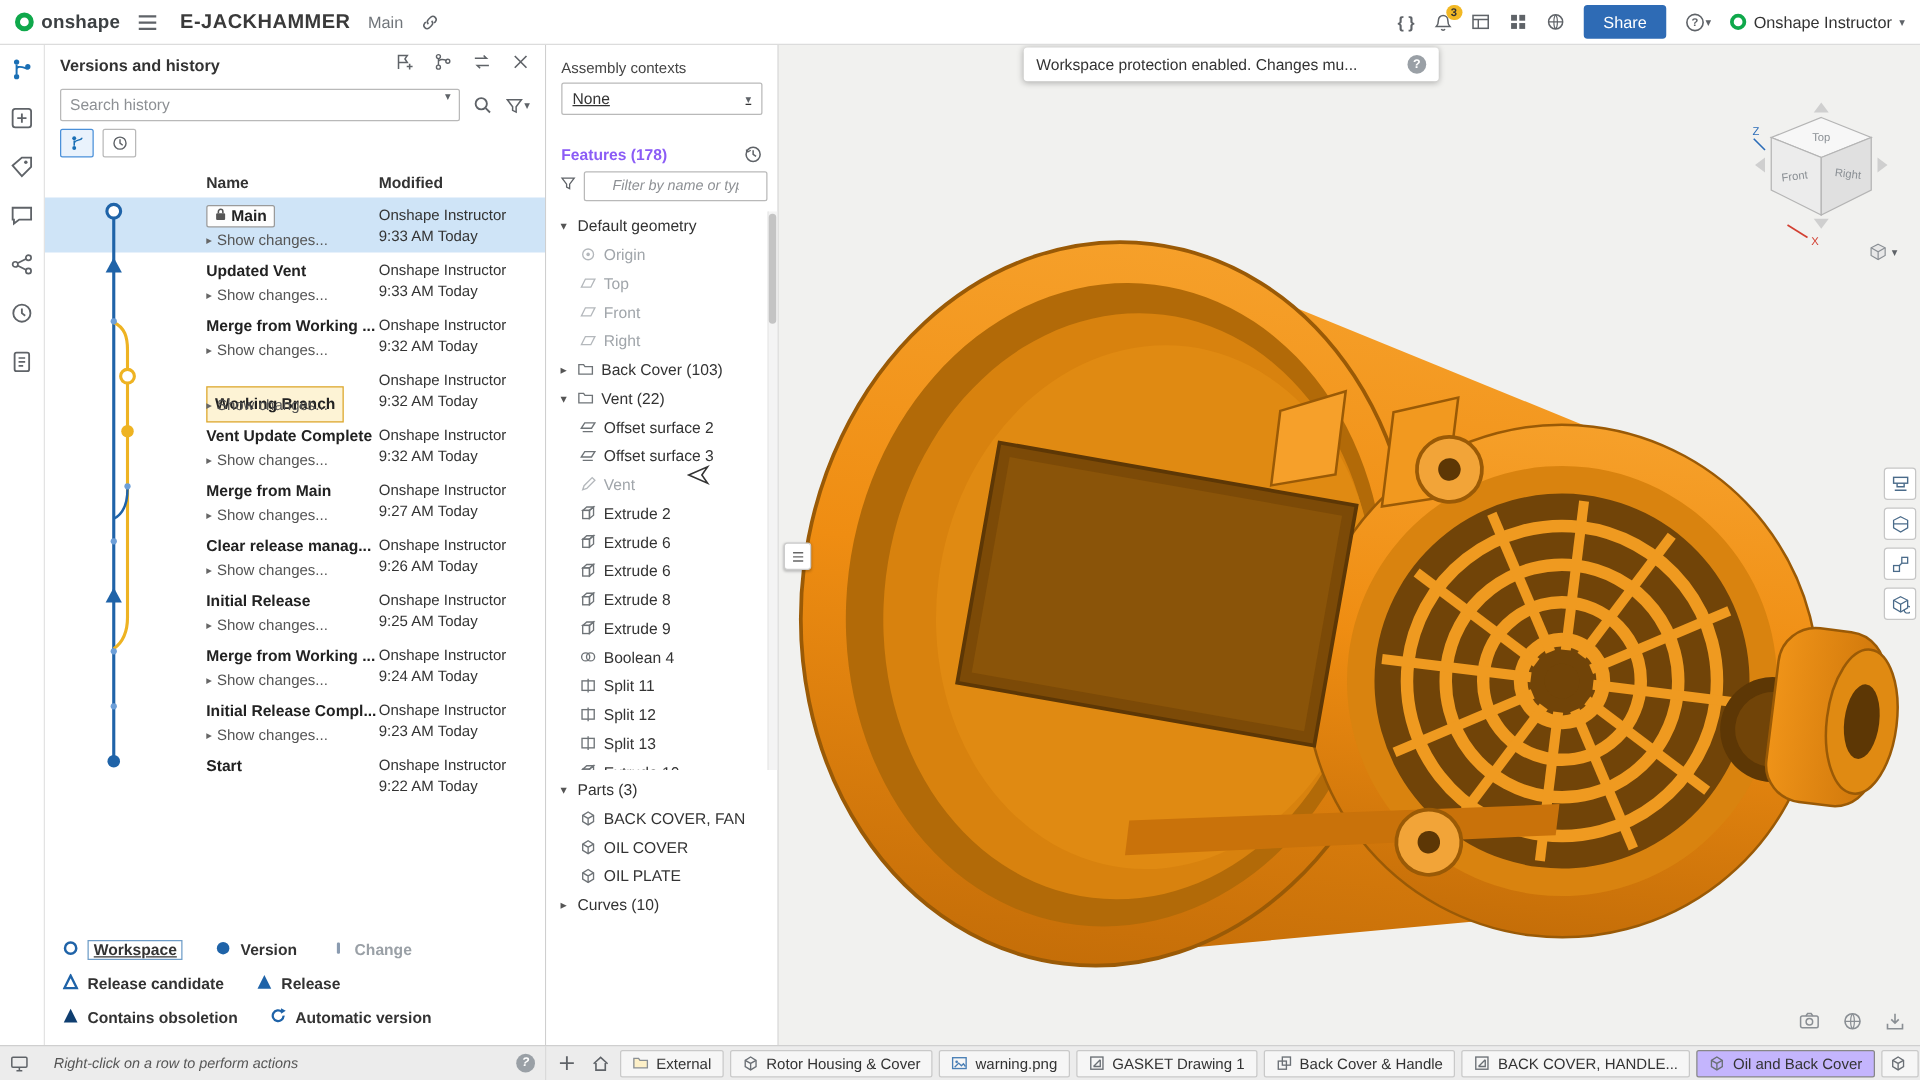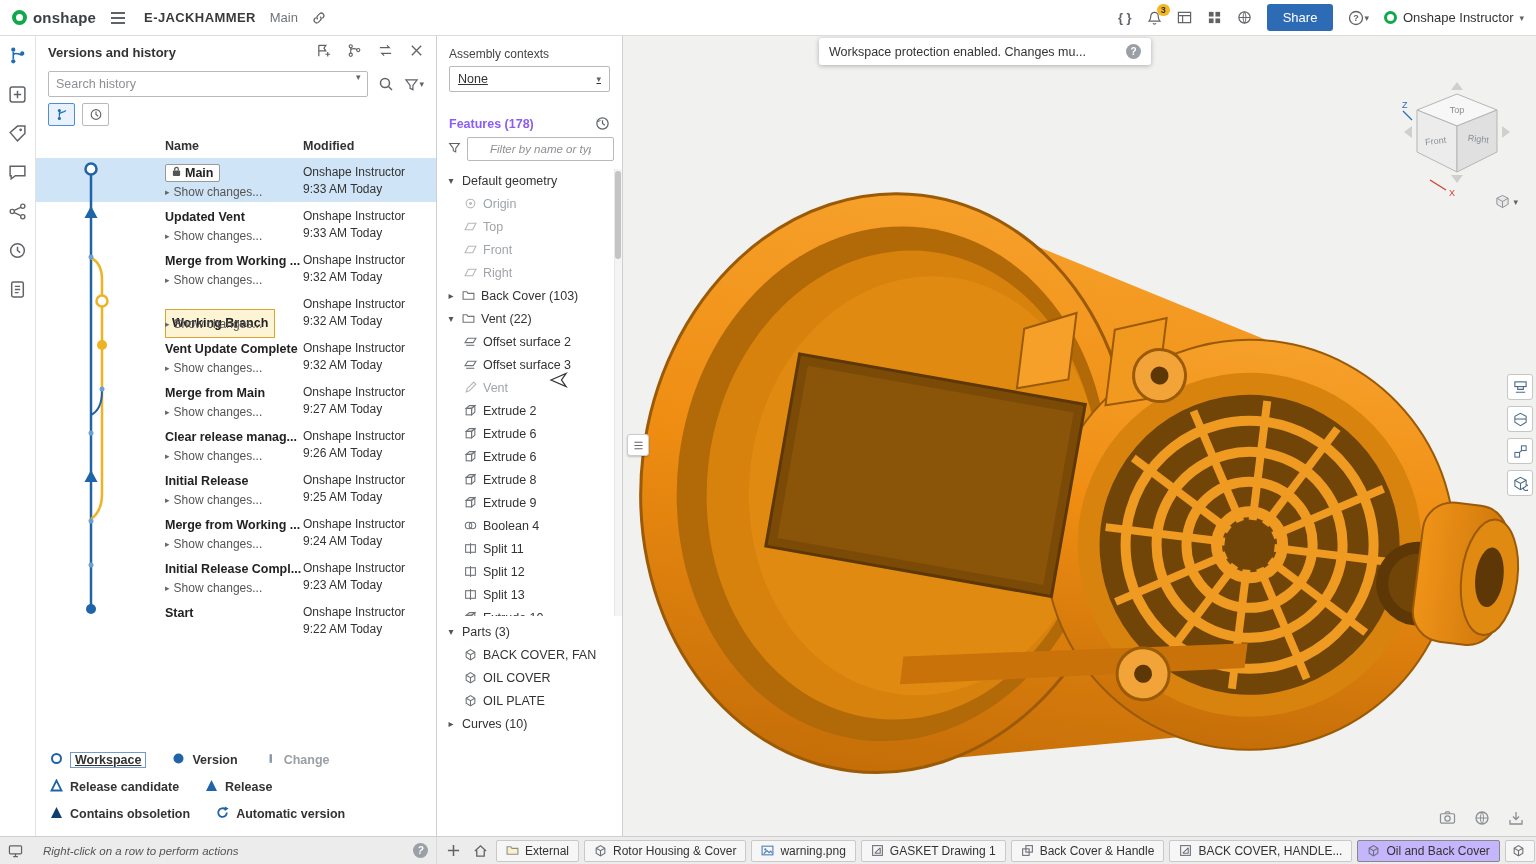--- a/index.html
+++ b/index.html
@@ -7,21 +7,21 @@
               font-family:"Liberation Sans",sans-serif; color:#333; }
   .app { width:1536px; height:864px; display:flex; flex-direction:column; }
 
   
   .topbar { flex:0 0 36px; display:flex; align-items:center; background:#fff;
             border-bottom:1px solid #dcdcdc; padding:0 12px; gap:14px; }
   .logo { display:flex; align-items:center; gap:6px; }
   .logo-mark { width:15px; height:15px; border:4px solid #0fa84b; border-radius:50%; display:inline-block; }
   .logo-text { font-size:15px; color:#3c4043; font-weight:bold; letter-spacing:.2px; }
   .tb-icon { color:#5f6368; display:flex; align-items:center; position:relative; }
-  .doc-title { font-size:13px; font-weight:bold; color:#3a3a3a; letter-spacing:.4px; margin-left:4px; }
+  .doc-title { font-size:16px; font-weight:bold; color:#3a3a3a; letter-spacing:.4px; margin-left:4px; }
   .doc-branch { font-size:13px; color:#70757a; }
   .tb-right { margin-left:auto; display:flex; align-items:center; gap:15px; }
   .badge { position:absolute; top:-6px; right:-8px; background:#f2b824; color:#333;
            font-size:9px; font-weight:bold; border-radius:8px; padding:1px 4px; line-height:10px; }
   .share-btn { background:#2e6bb5; color:#fff; border:none; border-radius:3px;
                font-size:13px; padding:6px 16px; font-family:inherit; }
   .caret { font-size:9px; color:#5f6368; }
   .user { display:flex; align-items:center; gap:6px; font-size:13px; color:#333; }
   .code-glyph { font-size:13px; font-weight:bold; color:#5f6368; }
 

